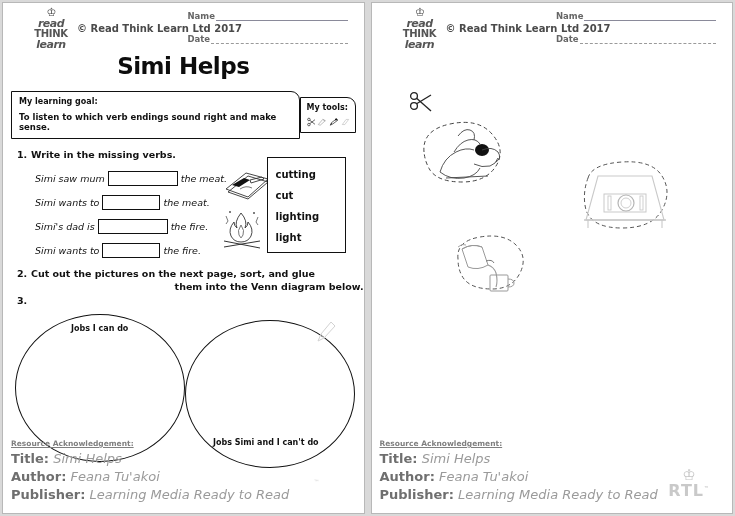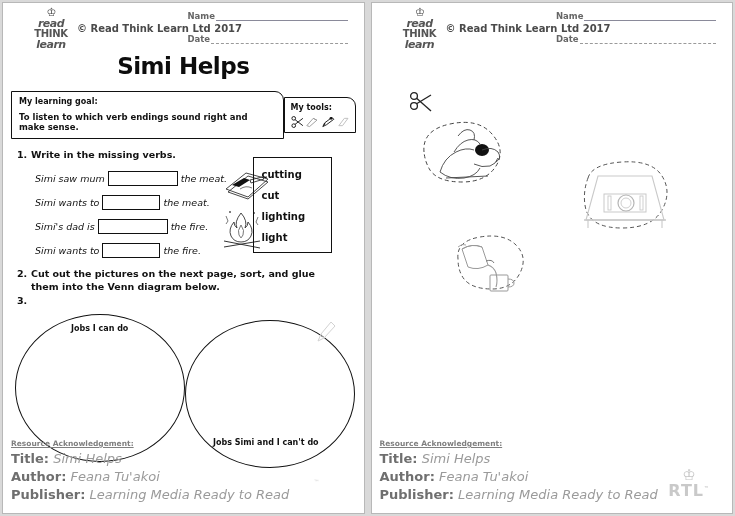--- a/index.html
+++ b/index.html
@@ -88,35 +88,35 @@
     flex: 1 1 auto;
     border: 1px solid #111;
     border-radius: 0 9px 0 0;
     padding: 5px 7px 6px 7px;
     min-height: 38px;
   }
   .goal-title { font-size: 8px; font-weight: bold; color: #111; margin-bottom: 6px; }
   .goal-text { font-size: 8.5px; font-weight: bold; color: #111; }
 
   .tools-box {
-    width: 72px;
+    width: 56px;
     border: 1px solid #111;
     border-radius: 0 9px 0 0;
     padding: 5px 5px 3px 6px;
   }
   .tools-title { font-size: 8px; font-weight: bold; color: #111; margin-bottom: 3px; }
   .tools-icons { display: flex; align-items: center; gap: 2px; }
   .tools-icons svg { display: block; }
 
   
   .tasks { margin: 10px 0 0 14px; position: relative; }
   .task { display: flex; font-size: 9.5px; color: #111; margin-bottom: 2px; }
   .task-num { font-weight: bold; width: 14px; flex: none; }
   .task-text { font-weight: bold; }
-  .task-cont { margin-left: 14px; font-size: 9.5px; font-weight: bold; color: #111; }
+  .task-cont { margin-left: 14px; font-size: 9.5px; font-weight: bold; color: #111; text-align: right; }
 
   
   .sentences { margin: 6px 0 0 18px; }
   .sentence {
     display: flex;
     align-items: center;
     height: 24px;
     font-size: 9.5px;
     color: #111;
     font-style: italic;
@@ -126,21 +126,21 @@
   .blank {
     border: 1px solid #111;
     background: #fff;
     height: 15px;
     margin: 0 3px;
   }
 
   
   .wordbank {
     position: absolute;
-    right: 32px;
+    right: 18px;
     top: 8px;
     width: 79px;
     border: 1px solid #111;
     padding: 6px 0 6px 8px;
   }
   .word {
     font-size: 10px;
     font-weight: bold;
     color: #111;
     margin: 5px 0 10px 0;

